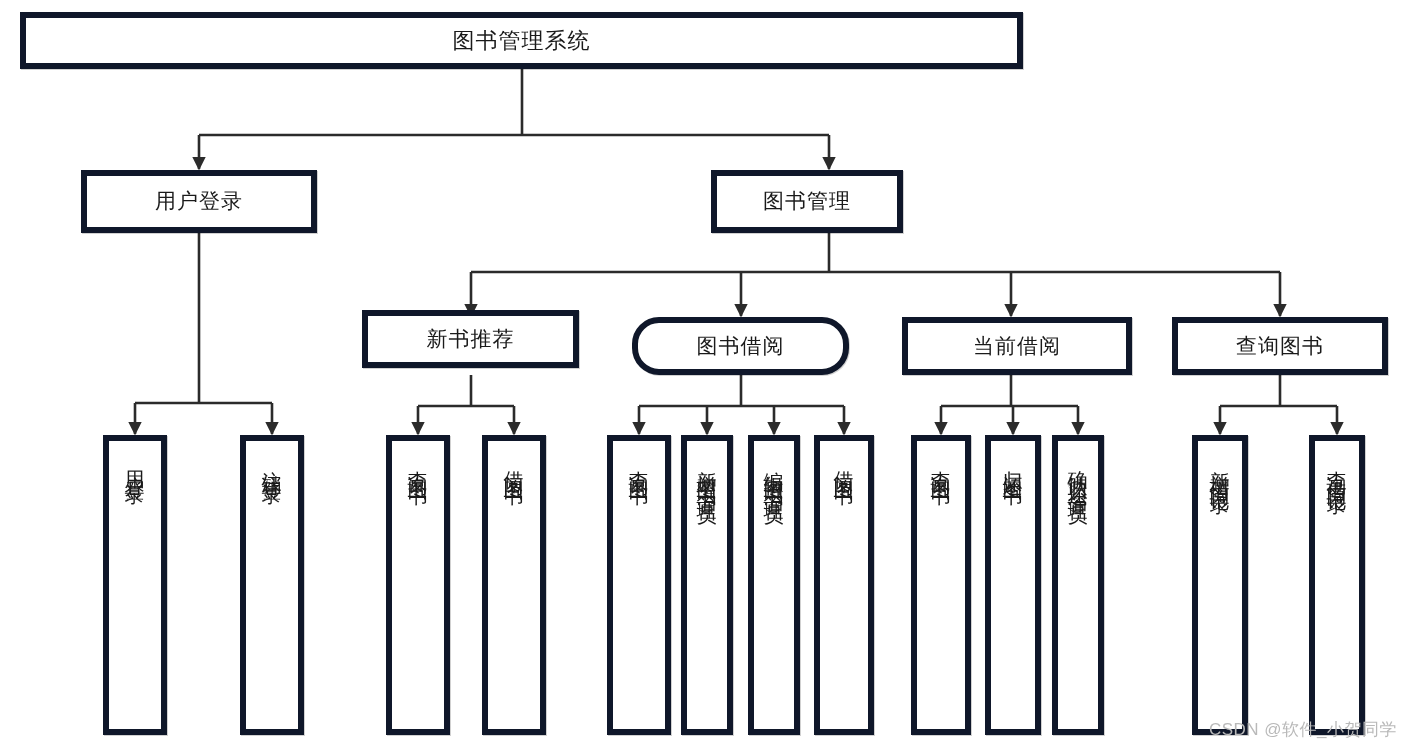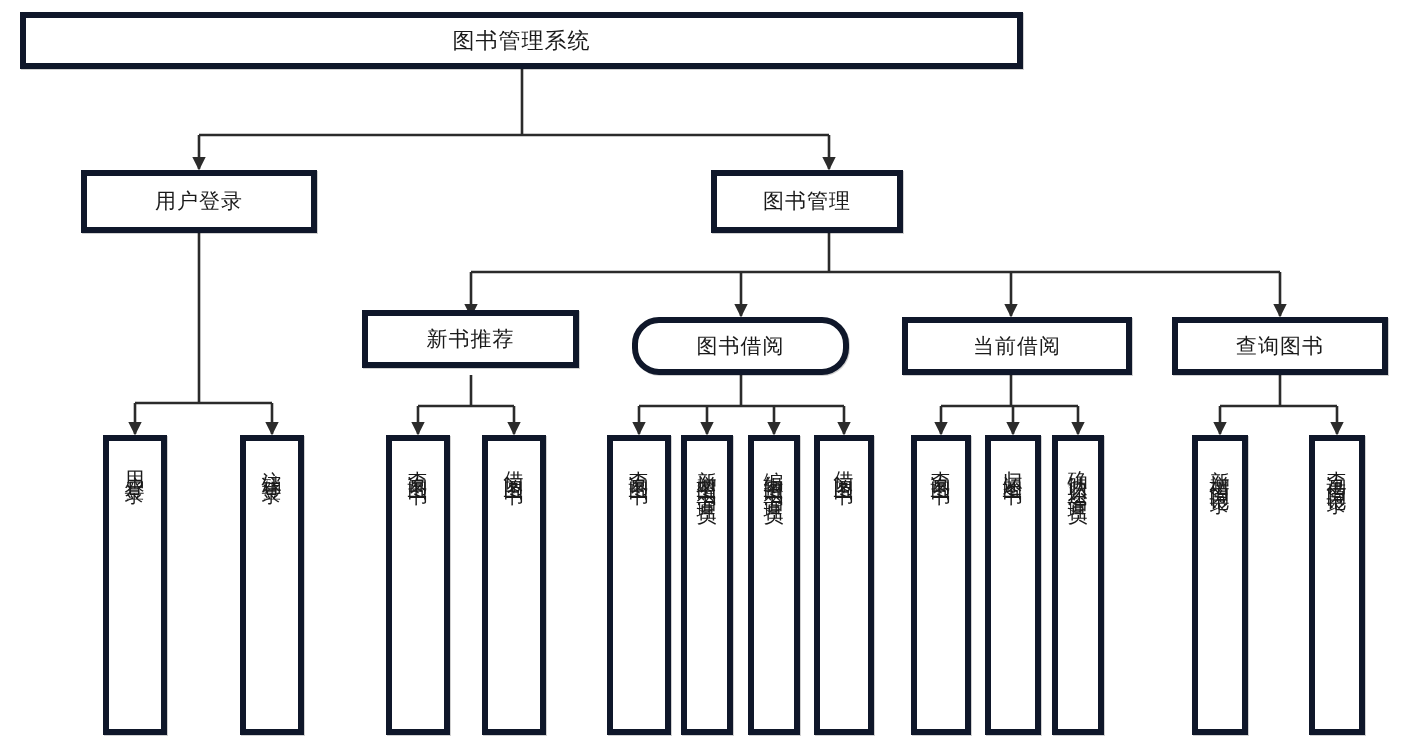--- a/index.html
+++ b/index.html
@@ -174,13 +174,14 @@
         <span class="label">确认归还（管理员）</span>
       </div>
       <div class="node leaf" style="left: 1192px; top: 435px; width: 56px; height: 300px;">
         <span class="label">新增借阅记录</span>
       </div>
       <div class="node leaf" style="left: 1309px; top: 435px; width: 56px; height: 300px;">
         <span class="label">查询借阅记录</span>
       </div>
     </div>
 
+  <div id="watermark">CSDN @软件_小贺同学</div>
 </div>
 
 </body></html>

